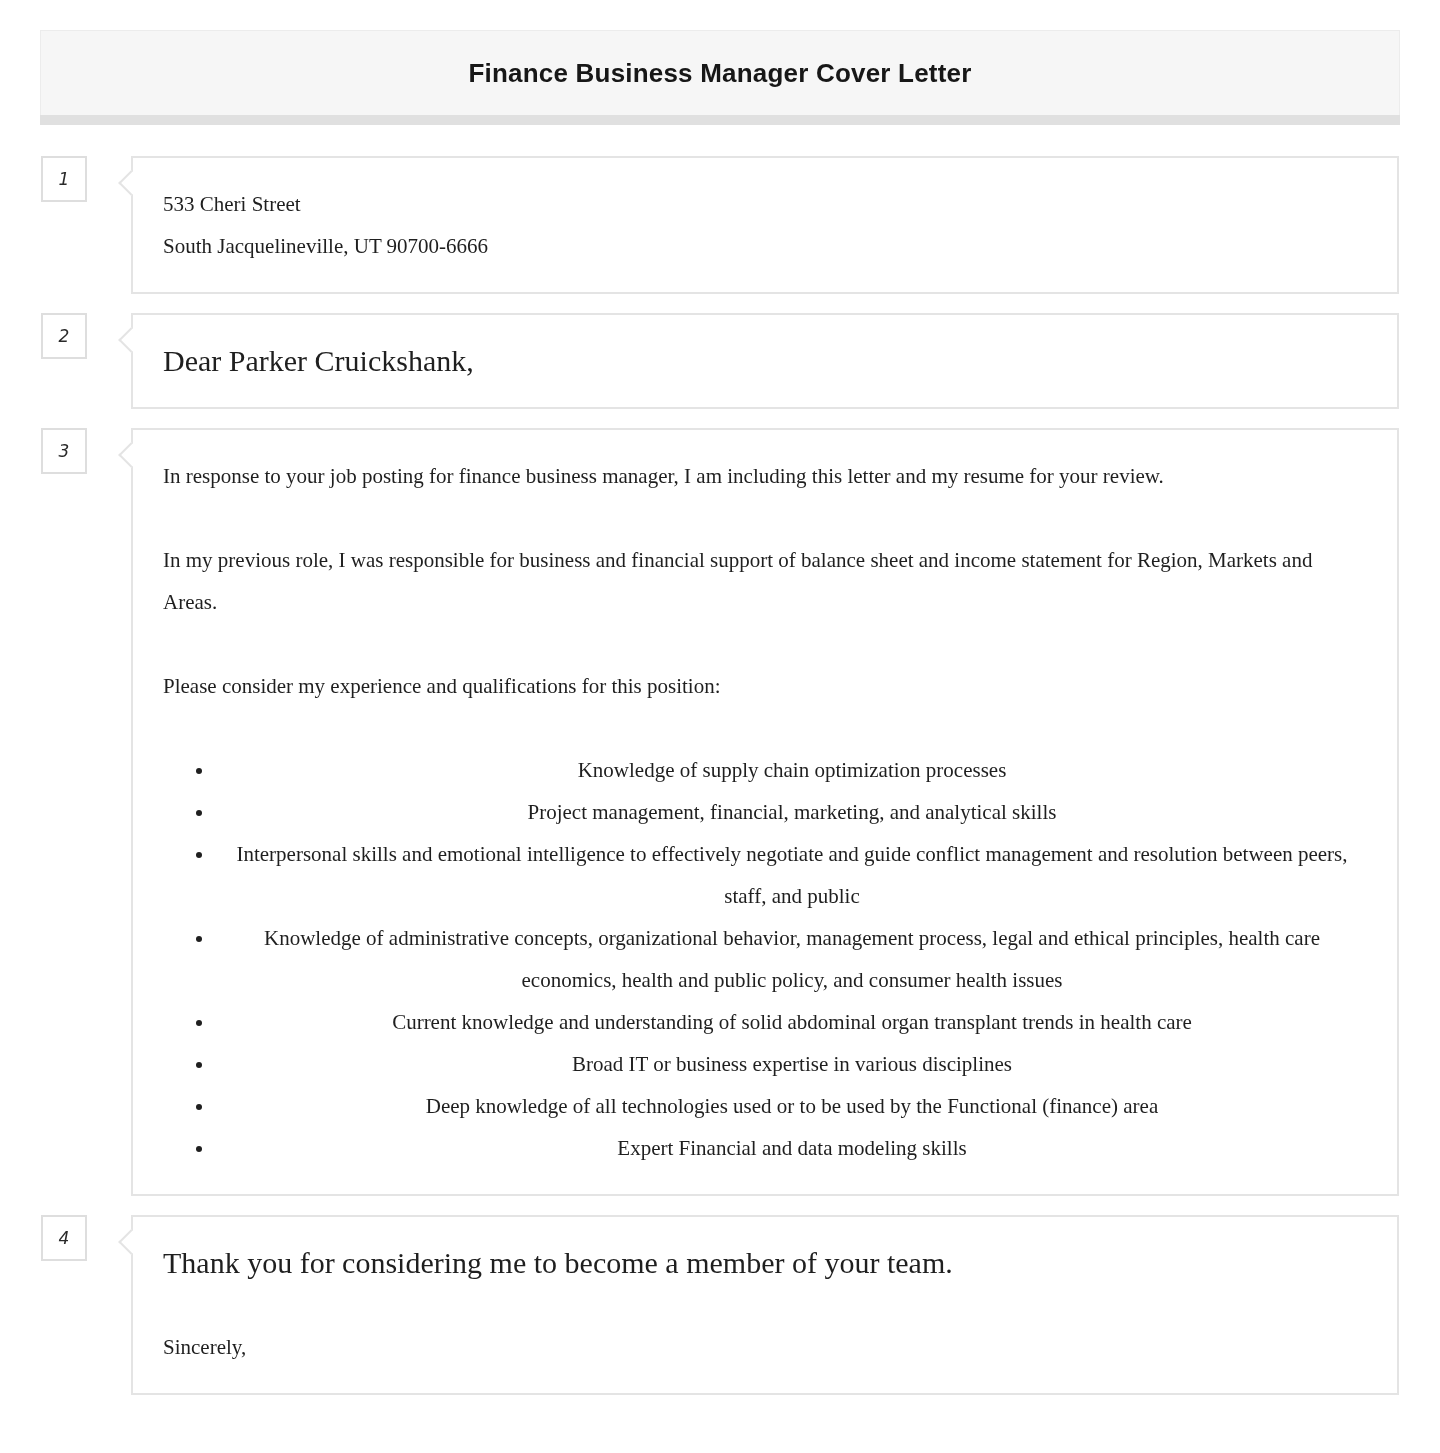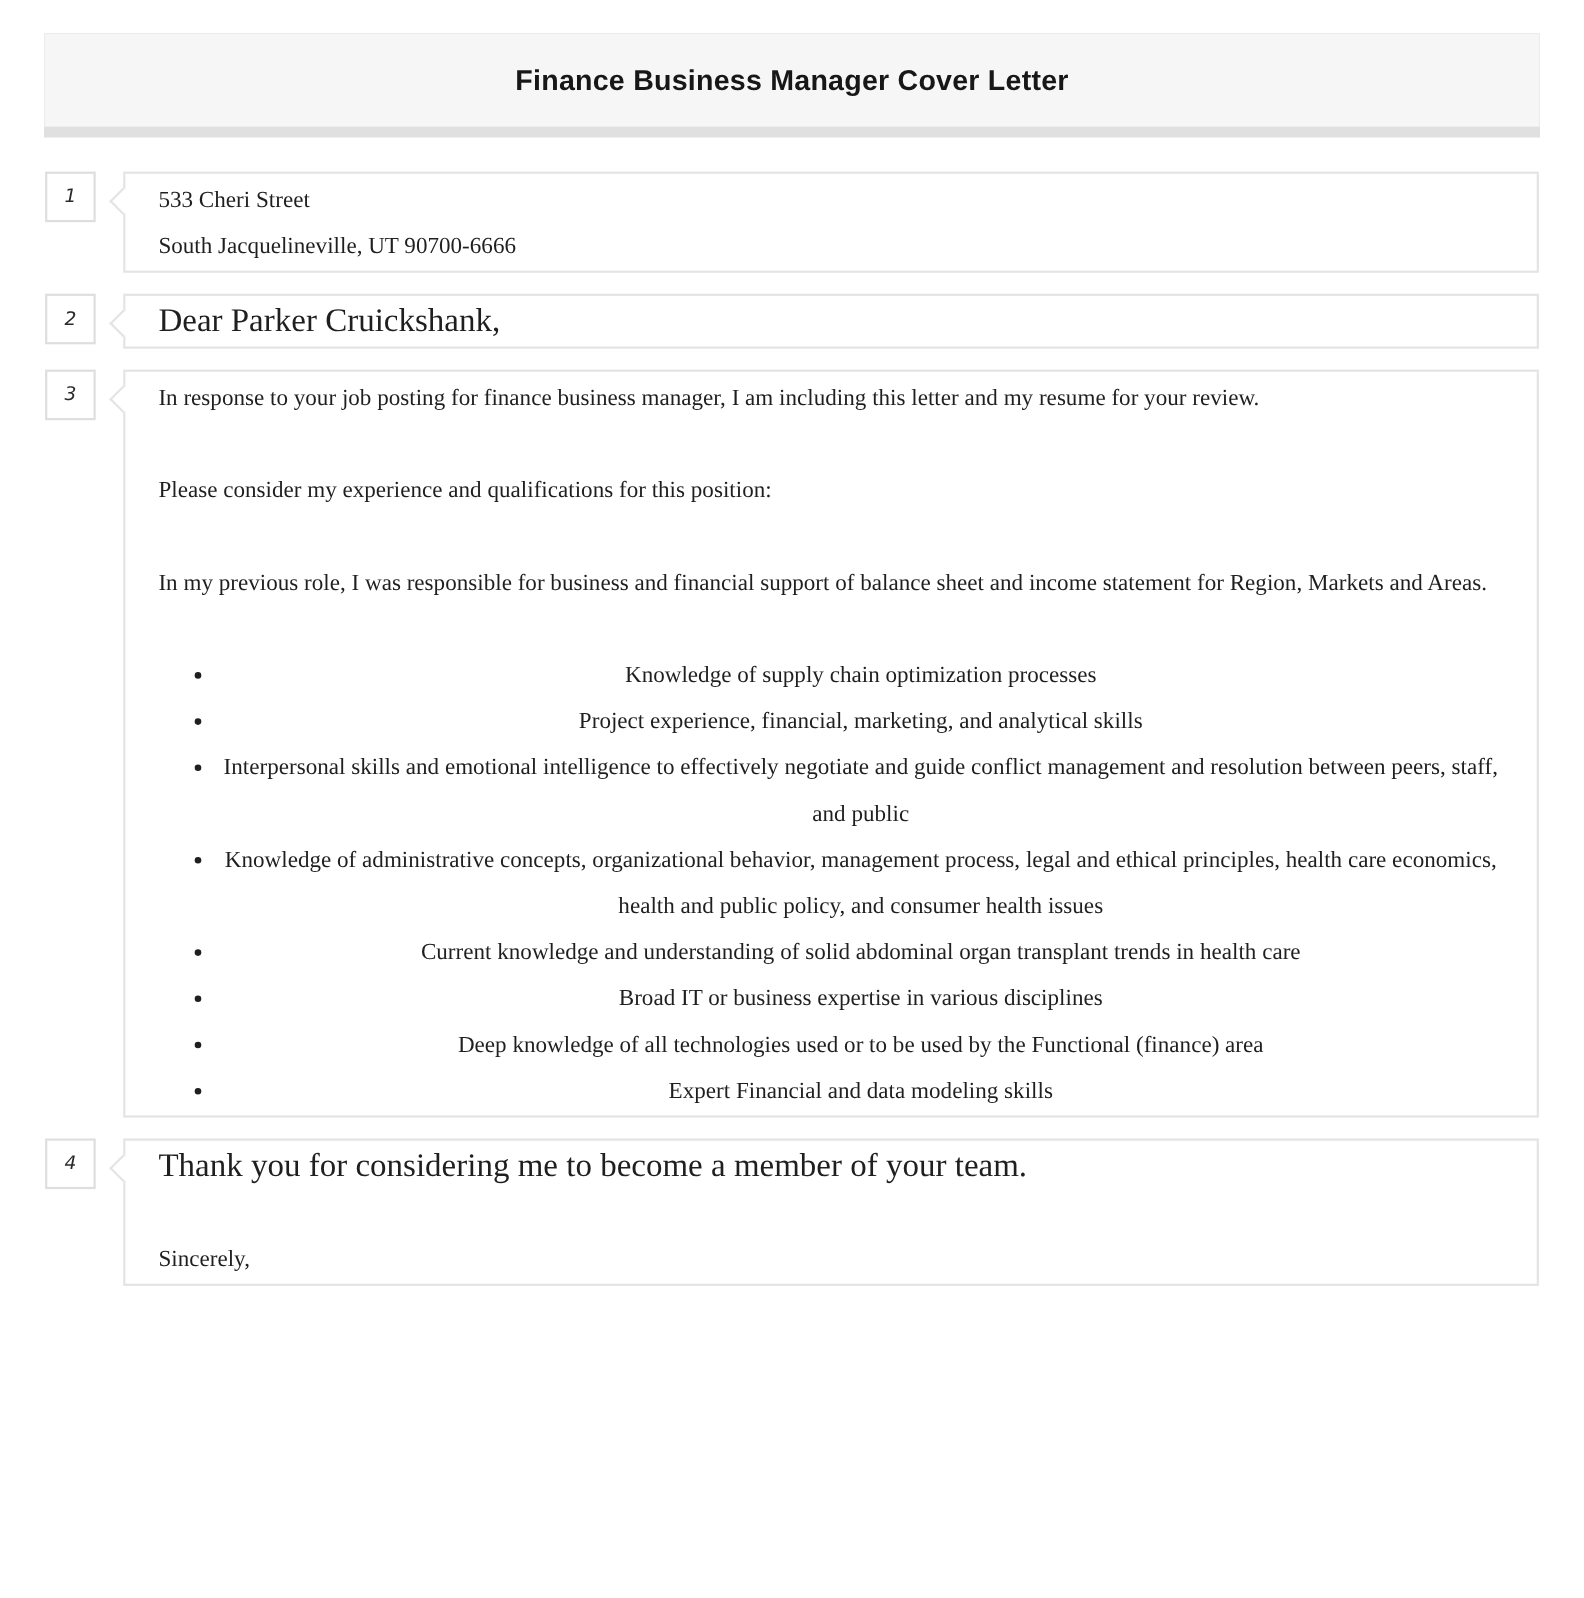--- a/index.html
+++ b/index.html
@@ -56,24 +56,24 @@
     align-items: center;
     justify-content: center;
     font-family: "DejaVu Sans", sans-serif;
     font-style: italic;
     font-size: 17px;
     color: #2a2a2a;
   }
   .box {
     position: relative;
     flex: 1;
-    margin-left: 25px;
+    margin-left: 44px;
     background: #ffffff;
     border: 2px solid #e4e4e4;
-    padding: 2px 30px;
+    padding: 25px 30px;
     font-size: 21px;
     line-height: 42px;
   }
   .notch {
     position: absolute;
     left: -11px;
     top: 16px;
     width: 18px;
     height: 18px;
     background: #ffffff;
@@ -136,25 +136,25 @@
       </div>
     </section>
 
     <section class="section-row">
       <div class="badge">
         <span>3</span>
       </div>
       <div class="box">
         <div class="notch"></div>
         <p class="para">In response to your job posting for finance business manager, I am including this letter and my resume for your review.</p>
+        <p class="para">In my previous role, I was responsible for business and financial support of balance sheet and income statement for Region, Markets and Areas.</p>
         <p class="para">Please consider my experience and qualifications for this position:</p>
-        <p class="para">In my previous role, I was responsible for business and financial support of balance sheet and income statement for Region, Markets and Areas.</p>
         <ul class="qualifications">
           <li>Knowledge of supply chain optimization processes</li>
-          <li>Project experience, financial, marketing, and analytical skills</li>
+          <li>Project management, financial, marketing, and analytical skills</li>
           <li>Interpersonal skills and emotional intelligence to effectively negotiate and guide conflict management and resolution between peers, staff, and public</li>
           <li>Knowledge of administrative concepts, organizational behavior, management process, legal and ethical principles, health care economics, health and public policy, and consumer health issues</li>
           <li>Current knowledge and understanding of solid abdominal organ transplant trends in health care</li>
           <li>Broad IT or business expertise in various disciplines</li>
           <li>Deep knowledge of all technologies used or to be used by the Functional (finance) area</li>
           <li>Expert Financial and data modeling skills</li>
         </ul>
       </div>
     </section>
 

